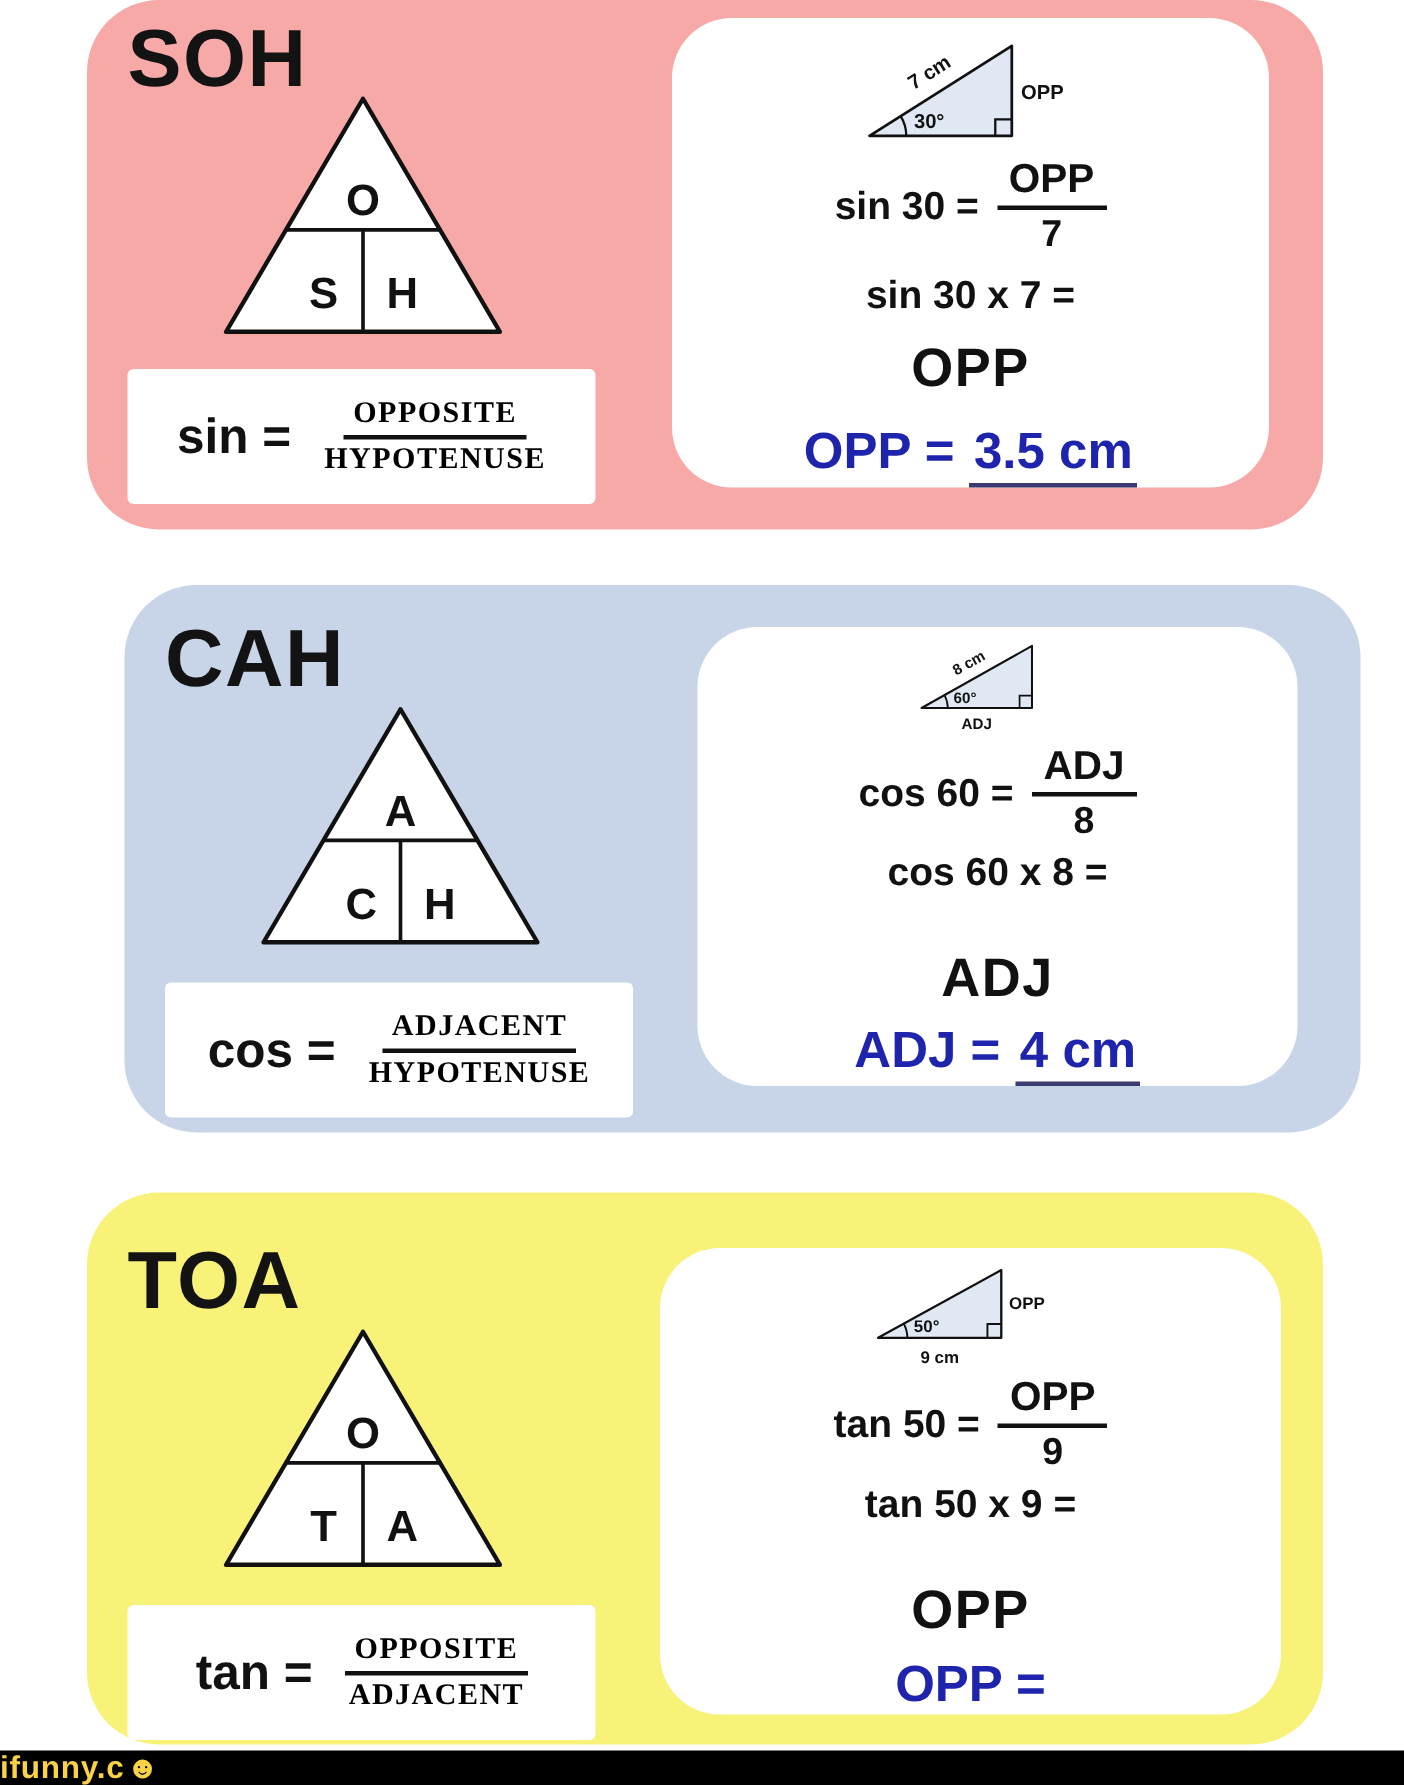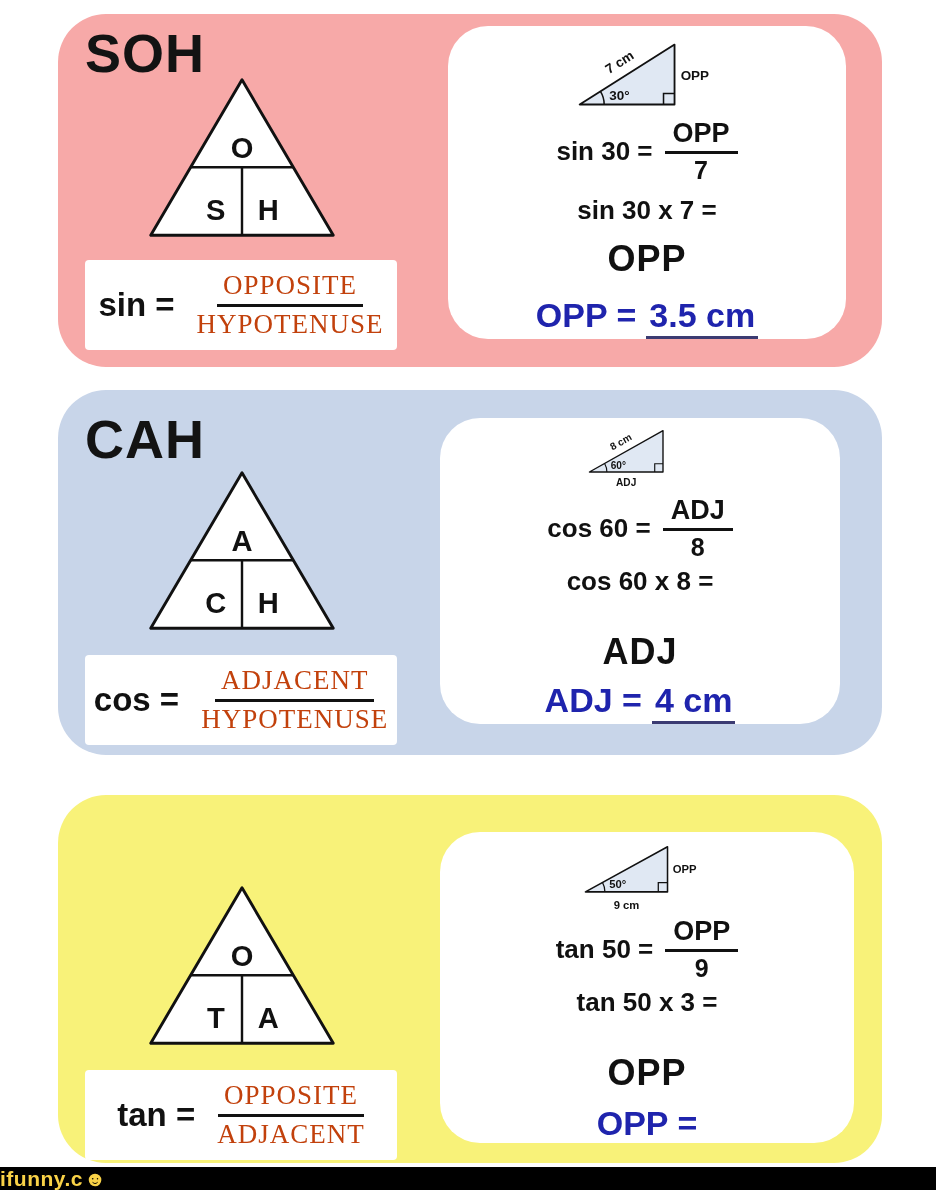--- a/index.html
+++ b/index.html
@@ -2,22 +2,22 @@
 <html><head>
 <meta charset="utf-8">
 <style>
   html,body{margin:0;padding:0;background:#fff;}
   .stage{
     position:relative;width:936px;height:1190px;background:#fff;overflow:hidden;
     font-family:"Liberation Sans",sans-serif;color:#111;
   }
   
   .panel{position:absolute;left:58px;width:824px;border-radius:48px;}
-  .p1{top:14px;height:353px;}
-  .p2{top:390px;height:365px;}
+  .p1{top:0;height:353px;}
+  .p2{top:390px;height:365px;margin-left:25px;}
   .p3{top:795px;height:368px;}
   .title{position:absolute;left:27px;top:8px;margin:0;font-size:54px;font-weight:800;
          letter-spacing:1px;color:#131313;}
   .p2 .title{top:18px;}
   .p3 .title{top:28px;}
   
   .pyramid{position:absolute;left:86px;top:60px;width:196px;height:167px;}
   .p2 .pyramid{top:77px;}
   .p3 .pyramid{top:87px;}
   .tri{fill:#ffffff;stroke:#111;stroke-width:3;stroke-linejoin:round;}
@@ -26,22 +26,22 @@
       font-family:"Liberation Sans",sans-serif;}
   
   .formula{position:absolute;left:27px;top:246px;width:312px;height:90px;background:#fff;
            display:flex;align-items:center;justify-content:center;gap:22px;border-radius:4px;}
   .p2 .formula{top:265px;}
   .p3 .formula{top:275px;}
   .fn{font-size:33px;font-weight:800;}
   .frac{display:inline-flex;flex-direction:column;align-items:center;}
   .frac .num{border-bottom:3.5px solid #111;padding:0 6px 3px;}
   .frac .den{padding-top:2px;}
-  .serif{font-family:"Liberation Serif",serif;font-weight:400;font-size:27px;
-         letter-spacing:1px;color:#c2410c;}
+  .serif{font-family:"Liberation Serif",serif;font-weight:700;font-size:20px;
+         letter-spacing:1px;color:#000000;}
   
   .example{position:absolute;background:#fff;border-radius:40px;
            display:flex;flex-direction:column;align-items:center;}
   .p1 .example{left:390px;top:12px;width:398px;height:313px;}
   .p2 .example{left:382px;top:28px;width:400px;height:306px;}
   .p3 .example{left:382px;top:37px;width:414px;height:311px;}
   .diagram{display:block;}
   .p1 .diagram{width:330px;height:134px;margin-top:10px;}
   .p2 .diagram{width:330px;height:150px;margin-top:8px;}
   .p3 .diagram{width:330px;height:152px;margin-top:6px;}
@@ -159,20 +159,21 @@
         <span class="erhs">ADJ</span>
       </div>
       <div class="result" style="color: rgb(31, 36, 173);">
         <span>ADJ =</span>
         <span class="val">4 cm</span>
       </div>
     </div>
   </section>
 
   <section class="panel p3" style="background: rgb(248, 242, 121);">
+    <h2 class="title">TOA</h2>
 
     <svg class="pyramid" viewBox="0 0 200 172">
       <polygon class="tri" points="100,6 6,166 194,166"></polygon>
       <line class="ln" x1="47" y1="96" x2="153" y2="96"></line>
       <line class="ln" x1="100" y1="96" x2="100" y2="166"></line>
       <text class="pl" x="100" y="86">O</text>
       <text class="pl" x="73" y="150">T</text>
       <text class="pl" x="127" y="150">A</text>
     </svg>
 
@@ -194,21 +195,21 @@
         <text class="dl" x="215" y="68">OPP</text>
       </svg>
       <div class="eq eq1">
         <span class="elhs">tan 50 =</span>
         <span class="frac efrac">
           <span class="num">OPP</span>
           <span class="den">9</span>
         </span>
       </div>
       <div class="eq eq2">
-        <span class="elhs">tan 50 x 3 =</span>
+        <span class="elhs">tan 50 x 9 =</span>
         <span class="erhs">OPP</span>
       </div>
       <div class="result" style="color: rgb(31, 36, 173);">
         <span>OPP =</span>
       </div>
     </div>
   </section>
 
   <div class="wbar" style="background: rgb(0, 0, 0);">
     <span class="wtext" style="color: rgb(249, 210, 71);">ifunny.c</span>

